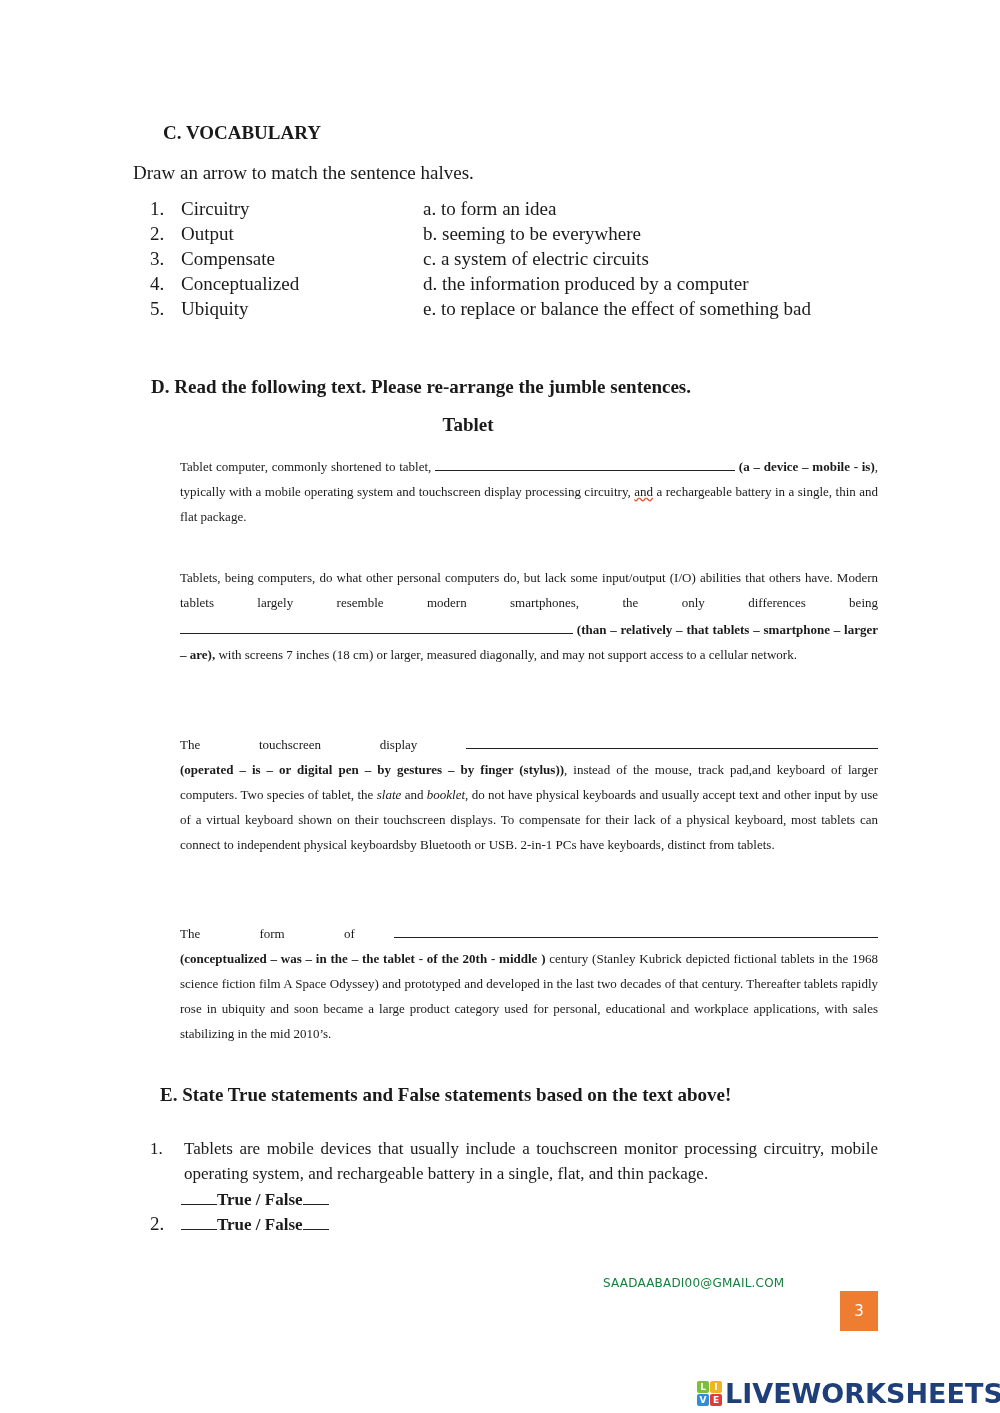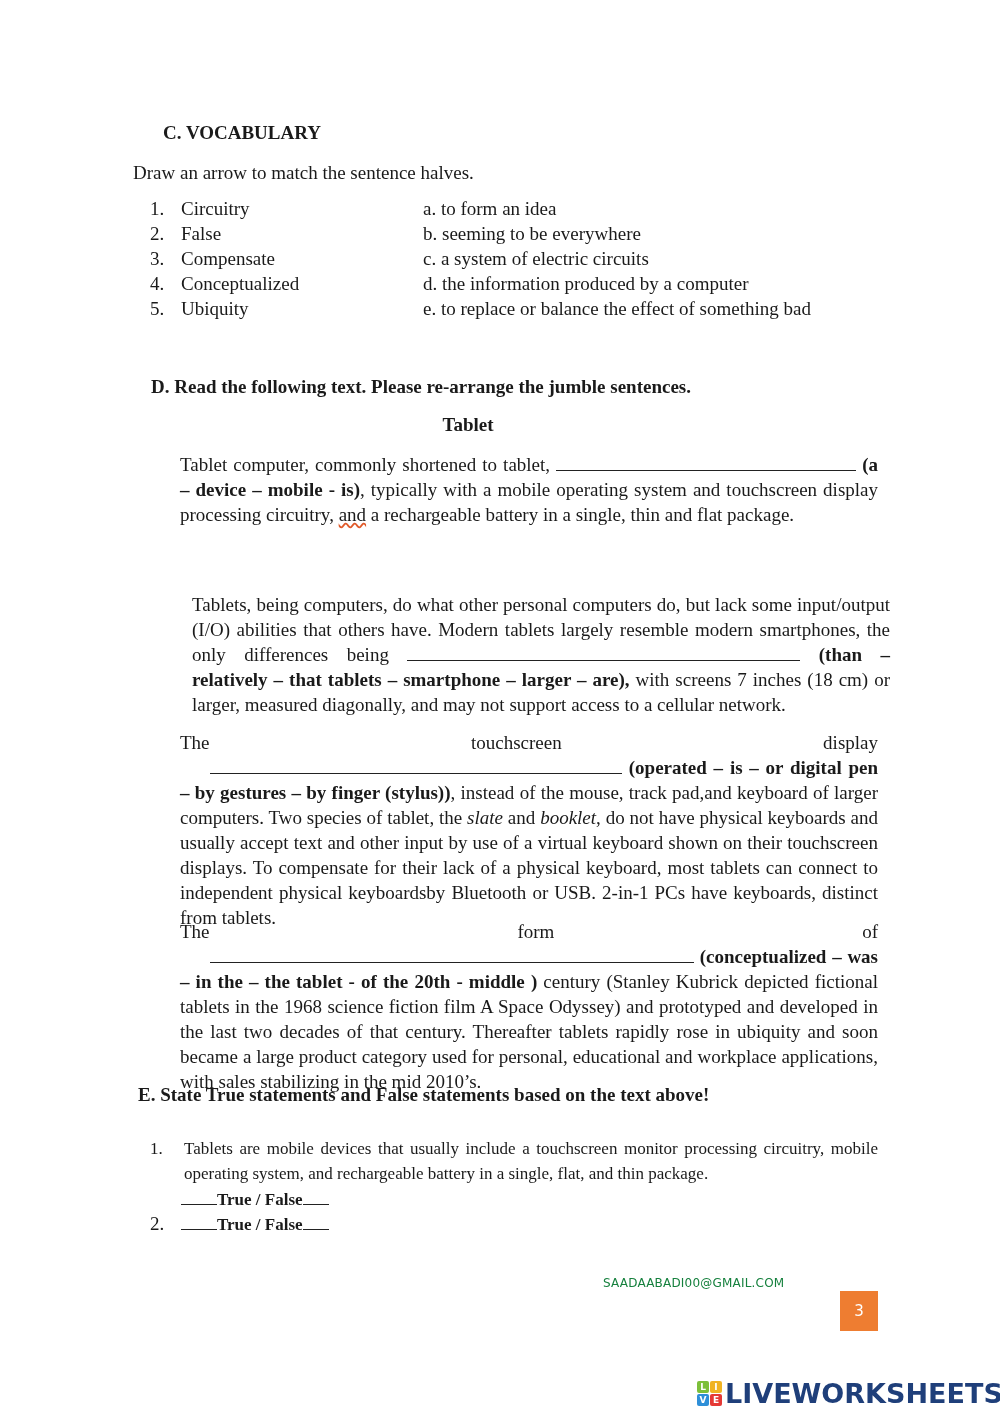--- a/index.html
+++ b/index.html
@@ -5,21 +5,21 @@
   html, body { margin:0; padding:0; background:#ffffff; }
   body { width:1000px; height:1413px; position:relative; overflow:hidden;
          font-family:"Liberation Serif", serif; color:#1a1a1a; }
   .abs { position:absolute; }
   .h { font-weight:bold; font-size:19px; }
   .t { font-size:19px; line-height:25px; }
   .vocab-row { position:absolute; left:150px; font-size:19px; height:25px; }
   .vocab-row .num { position:absolute; left:0; width:30px; }
   .vocab-row .term { position:absolute; left:31px; white-space:nowrap; }
   .vocab-row .def { position:absolute; left:273px; white-space:nowrap; }
-  .para { position:absolute; left:180px; width:698px; font-size:19px; line-height:25px; text-align:justify; }
+  .para { position:absolute; left:180px; width:698px; font-size:13px; line-height:25px; text-align:justify; }
   .para b { font-weight:bold; }
   .blank { display:inline-block; border-bottom:1px solid #222; height:18px; vertical-align:baseline; }
   .tf { font-weight:bold; }
   .q { position:absolute; left:150px; width:728px; font-size:17px; line-height:25px; }
   .q .qn { position:absolute; left:0; }
   .q .qt { margin-left:34px; text-align:justify; display:block; }
   .underline-red { text-decoration:underline; text-decoration-color:#e05a2a; text-decoration-style:wavy; }
   .footer-email { position:absolute; left:603px; top:1276px; font-family:"DejaVu Sans", sans-serif; font-size:12px; color:#15803d; letter-spacing:0.2px; }
   .page-box { position:absolute; left:840px; top:1291px; width:38px; height:40px; background:#ee7d31; color:#fff; font-family:"DejaVu Sans", sans-serif; font-size:15px; display:flex; align-items:center; justify-content:center; }
   .logo { position:absolute; left:697px; top:1378px; display:flex; align-items:center; }
@@ -34,21 +34,21 @@
 <div class="abs t" style="left:133px; top:160px;">Draw an arrow to match the sentence halves.</div>
 
 <div>
   <div class="vocab-row" style="top:198px;">
     <span class="num">1.</span>
     <span class="term">Circuitry</span>
     <span class="def">a. to form an idea</span>
   </div>
   <div class="vocab-row" style="top:223px;">
     <span class="num">2.</span>
-    <span class="term">False</span>
+    <span class="term">Output</span>
     <span class="def">b. seeming to be everywhere</span>
   </div>
   <div class="vocab-row" style="top:248px;">
     <span class="num">3.</span>
     <span class="term">Compensate</span>
     <span class="def">c. a system of electric circuits</span>
   </div>
   <div class="vocab-row" style="top:273px;">
     <span class="num">4.</span>
     <span class="term">Conceptualized</span>
@@ -63,39 +63,39 @@
 
 <div class="abs h" style="left:151px; top:376px;text-align:right;">D.  Read the following text. Please re-arrange the jumble sentences.</div>
 <div class="abs h" style="left:0; width:936px; text-align:center; top:414px;">Tablet</div>
 
 <div class="para" style="top:452px;">
   <span>Tablet computer, commonly shortened to tablet,</span>
   <span class="blank" style="width:300px;"></span>
   <b>(a – device – mobile - is)</b><span>, typically with a  mobile operating system and touchscreen display processing circuitry, </span><span class="underline-red">and</span><span> a rechargeable battery in a single, thin and flat package.</span>
 </div>
 
-<div class="para" style="top:592px;margin-left:12px;">
+<div class="para" style="top:565px;">
   <span>Tablets, being computers, do what other personal computers do, but lack some input/output (I/O) abilities that others have. Modern tablets largely resemble modern smartphones, the only differences being</span>
   <span class="blank" style="width:393px;"></span>
   <b>(than – relatively – that tablets – smartphone – larger – are),</b><span> with screens 7 inches (18 cm) or larger, measured diagonally, and may not support access to a cellular network.</span>
 </div>
 
 <div class="para" style="top:730px;">
   <span style="word-spacing:40px;">The touchscreen display</span>
   <span class="blank" style="width:412px; margin-left:30px;"></span>
   <b>(operated – is – or digital pen – by gestures – by finger (stylus))</b><span>, instead of the mouse, track pad,and keyboard of larger computers. Two species of tablet, the </span><i>slate</i><span> and </span><i>booklet</i><span>, do not have physical keyboards and usually accept text and other input by use of a virtual keyboard shown on their touchscreen displays. To compensate for their lack of a physical keyboard, most tablets can connect to independent physical keyboardsby Bluetooth or USB. 2-in-1 PCs have keyboards, distinct from tablets.</span>
 </div>
 
 <div class="para" style="top:919px;">
   <span style="word-spacing:50px;">The form of</span>
   <span class="blank" style="width:484px; margin-left:30px;"></span>
   <b>(conceptualized – was – in the – the tablet - of the 20th - middle )</b><span> century (Stanley Kubrick depicted fictional tablets in the 1968 science fiction film A Space Odyssey) and prototyped and developed in the last two decades of that century. Thereafter tablets rapidly rose in ubiquity and soon became a large product category used for personal, educational and workplace applications, with sales stabilizing in the mid 2010’s.</span>
 </div>
 
-<div class="abs h" style="left:138px; top:1084px;text-align:right;">E.  State True statements and False statements based on the text above!</div>
+<div class="abs h" style="left:160px; top:1084px;text-align:right;">E.  State True statements and False statements based on the text above!</div>
 
 <div class="q" style="top:1136px;">
   <span class="qn">1.</span>
   <span class="qt">Tablets are mobile devices that usually include a touchscreen monitor processing circuitry, mobile operating system, and rechargeable battery in a single, flat, and thin package.</span>
   <span style="margin-left:31px; display:block;">
     <span class="blank" style="width:36px;"></span><span class="tf">True / False</span><span class="blank" style="width:26px;"></span>
   </span>
 </div>
 
 <div class="q" style="top:1211px; font-size:19px;">

